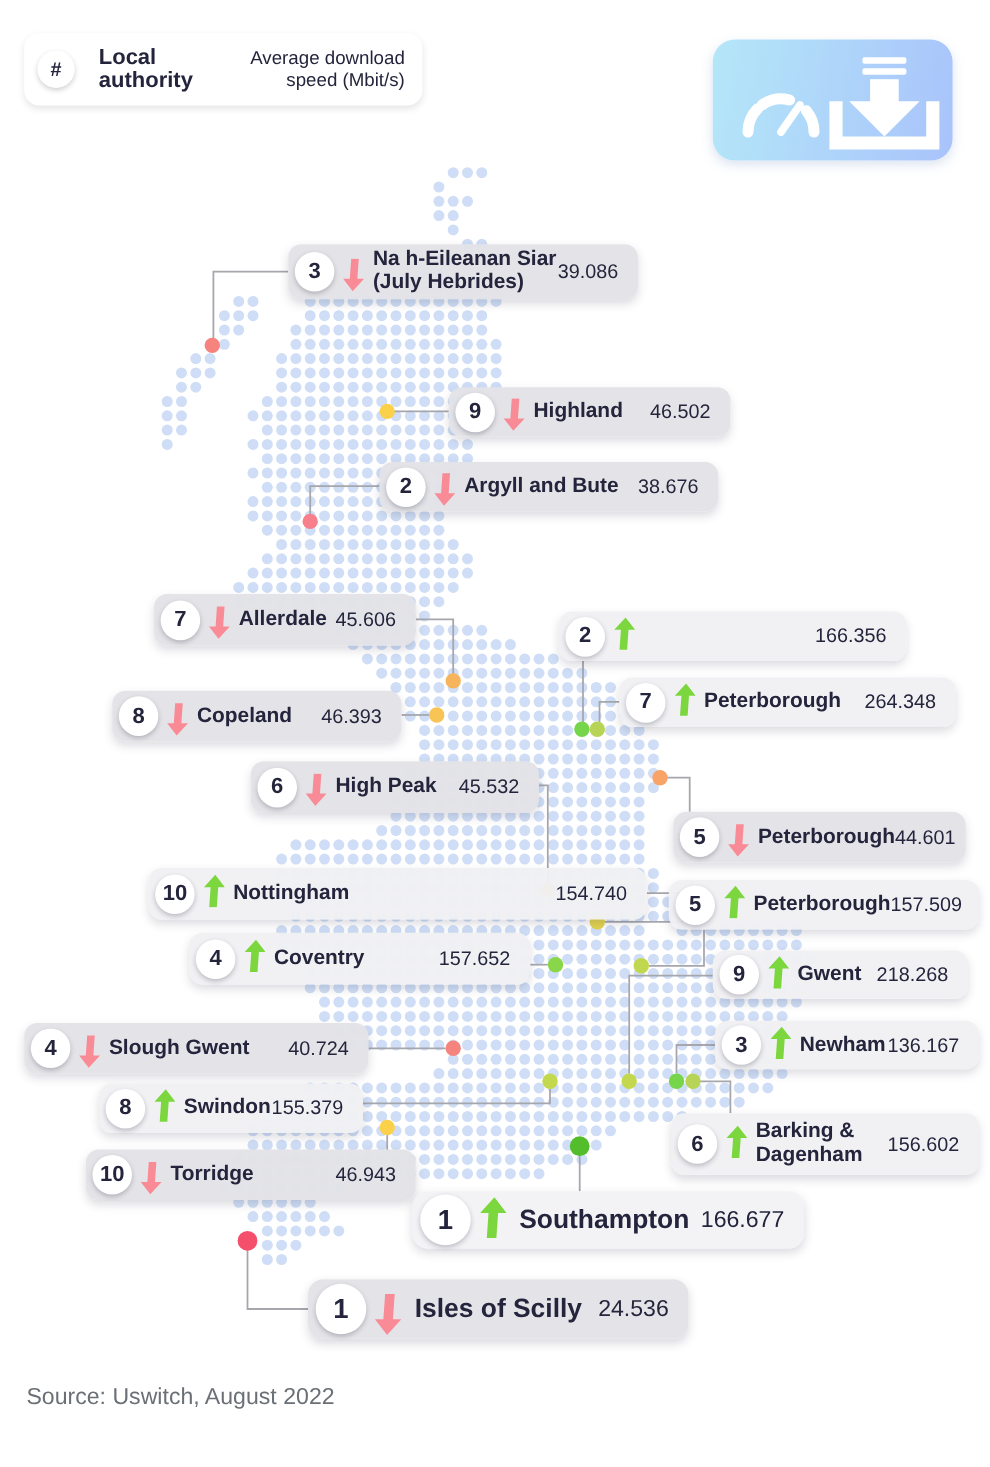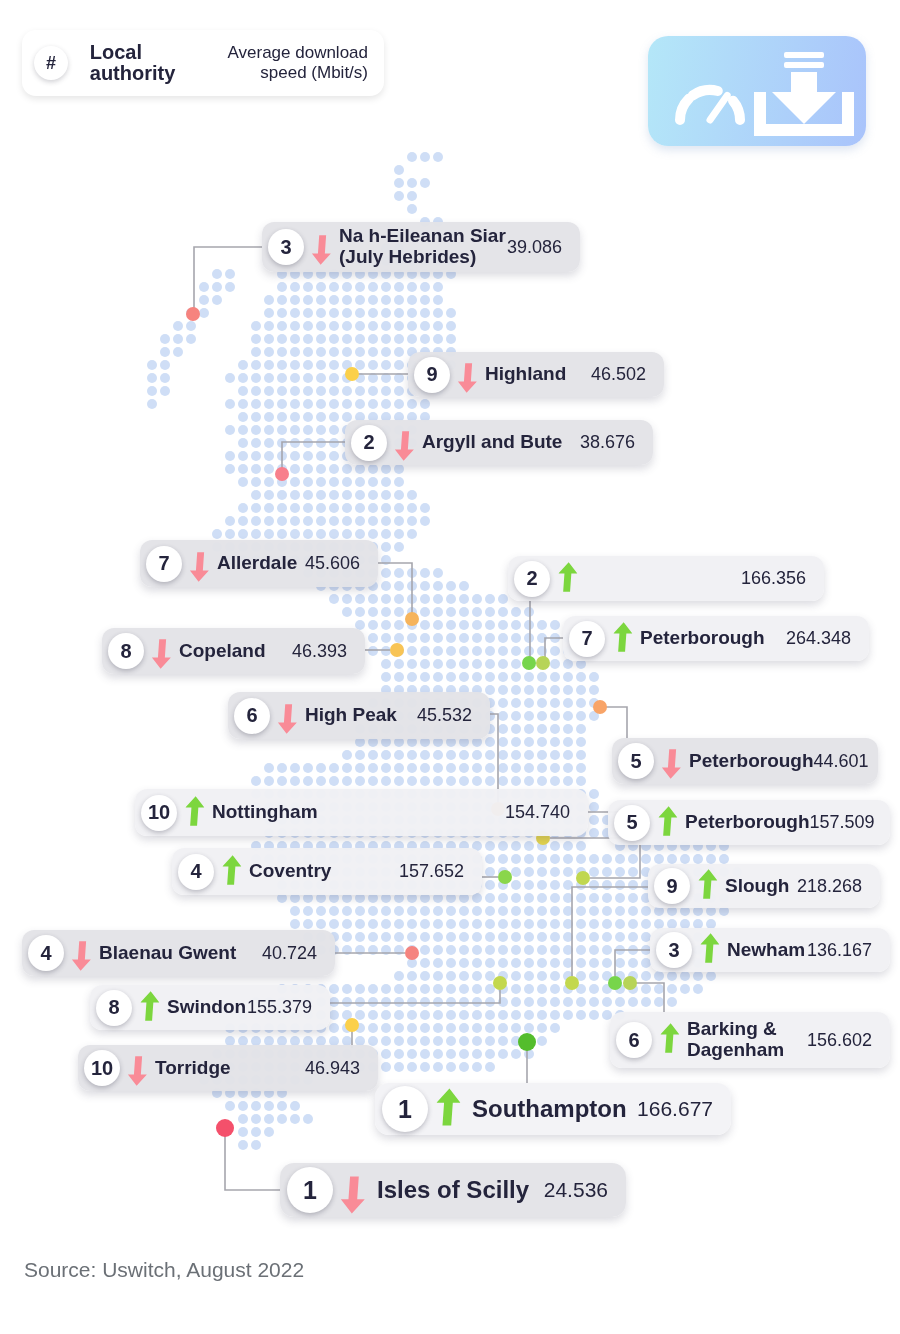--- a/index.html
+++ b/index.html
@@ -1592,29 +1592,29 @@
             <path d="M11 0 L22 13 L15 13 L15 34 L7 34 L7 13 L0 13 Z" fill="#7cd63e"></path>
           </svg></span>
         <span class="name">Coventry</span>
         <span class="val">157.652</span>
       </div>
       <div class="pill t10" style="left: 648px; top: 864px; width: 232px; height: 44px;">
         <span class="rank">9</span>
         <span class="tarrow"><svg width="19" height="30" viewBox="0 0 22 34">
             <path d="M11 0 L22 13 L15 13 L15 34 L7 34 L7 13 L0 13 Z" fill="#7cd63e"></path>
           </svg></span>
-        <span class="name">Slough</span>
+        <span class="name">Gwent</span>
         <span class="val">218.268</span>
       </div>
       <div class="pill b10" style="left: 22px; top: 930px; width: 313px; height: 46px;">
         <span class="rank">4</span>
         <span class="tarrow" style="position: relative; top: 5px;"><svg width="19" height="30" viewBox="0 0 22 34">
             <path d="M11 34 L0 21 L7 21 L7 0 L15 0 L15 21 L22 21 Z" fill="#f98b97"></path>
           </svg></span>
-        <span class="name">Blaenau Gwent</span>
+        <span class="name">Slough Gwent</span>
         <span class="val">40.724</span>
       </div>
       <div class="pill t10" style="left: 650px; top: 928px; width: 240px; height: 44px;">
         <span class="rank">3</span>
         <span class="tarrow"><svg width="19" height="30" viewBox="0 0 22 34">
             <path d="M11 0 L22 13 L15 13 L15 34 L7 34 L7 13 L0 13 Z" fill="#7cd63e"></path>
           </svg></span>
         <span class="name">Newham</span>
         <span class="val">136.167</span>
       </div>

